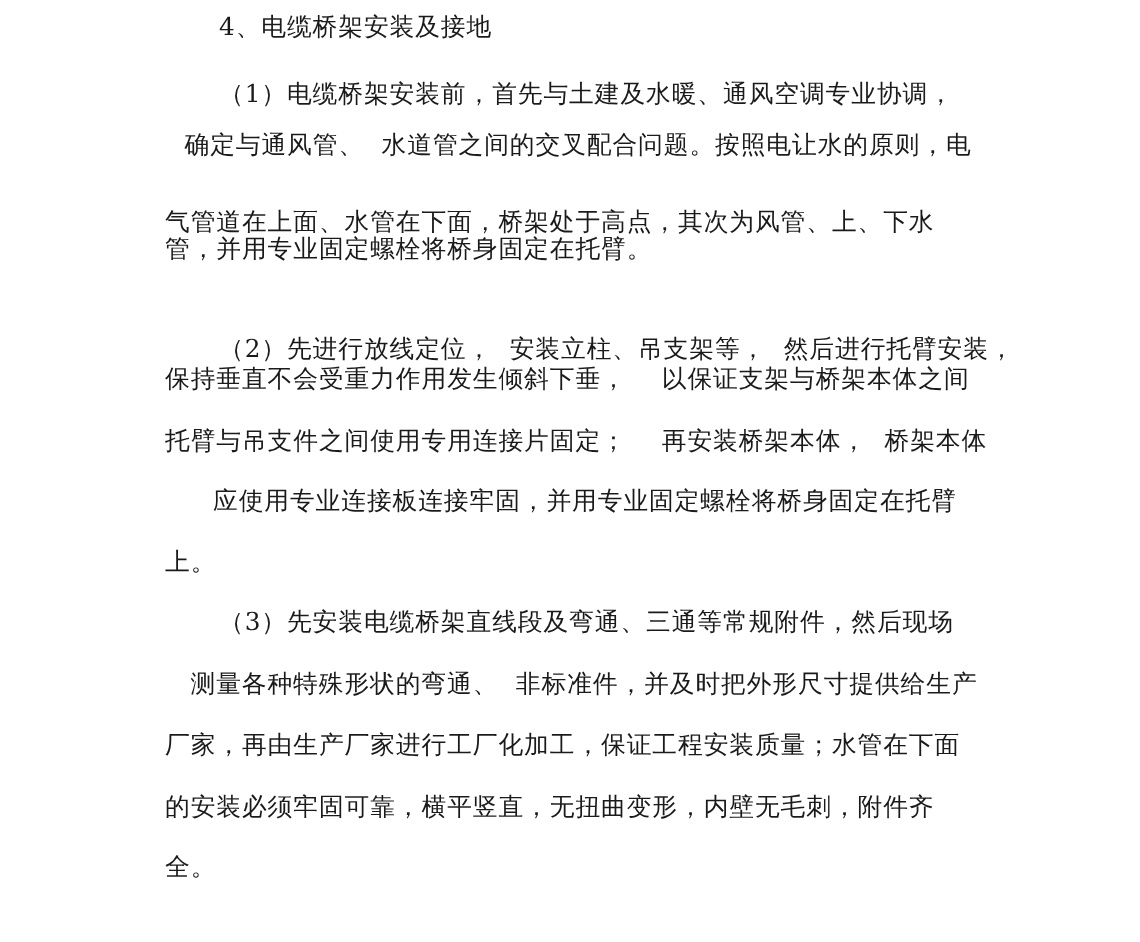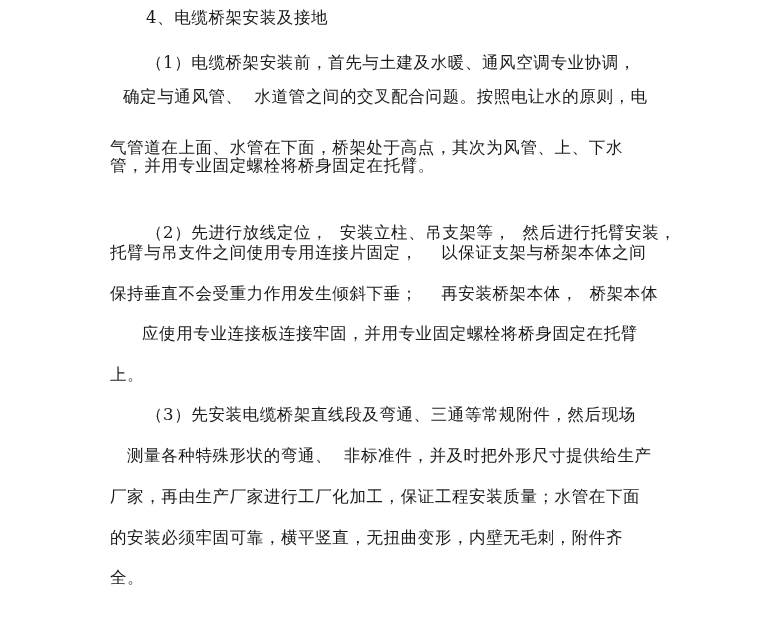--- a/index.html
+++ b/index.html
@@ -39,22 +39,22 @@
 
   <div>
     <div class="line indent" style="top:53px;">（1）电缆桥架安装前，首先与土建及水暖、通风空调专业协调，</div>
     <div class="line" style="top:87px;margin-left:13px;">确定与通风管、  水道管之间的交叉配合问题。按照电让水的原则，电</div>
     <div class="line" style="top:122px;margin-top:16px;">气管道在上面、水管在下面，桥架处于高点，其次为风管、上、下水</div>
     <div class="line" style="top:156px;">管，并用专业固定螺栓将桥身固定在托臂。</div>
   </div>
 
   <div>
     <div class="line indent" style="top:196px;margin-top:27px;">（2）先进行放线定位，  安装立柱、吊支架等，  然后进行托臂安装，</div>
-    <div class="line" style="top:243px;">托臂与吊支件之间使用专用连接片固定，    以保证支架与桥架本体之间</div>
-    <div class="line" style="top:284px;">保持垂直不会受重力作用发生倾斜下垂；    再安装桥架本体，  桥架本体</div>
+    <div class="line" style="top:243px;">保持垂直不会受重力作用发生倾斜下垂，    以保证支架与桥架本体之间</div>
+    <div class="line" style="top:284px;">托臂与吊支件之间使用专用连接片固定；    再安装桥架本体，  桥架本体</div>
     <div class="line" style="top:324px;margin-left:32px;">应使用专业连接板连接牢固，并用专业固定螺栓将桥身固定在托臂</div>
     <div class="line" style="top:365px;">上。</div>
   </div>
 
   <div>
     <div class="line indent" style="top:405px;">（3）先安装电缆桥架直线段及弯通、三通等常规附件，然后现场</div>
     <div class="line" style="top:446px;margin-left:17px;">测量各种特殊形状的弯通、  非标准件，并及时把外形尺寸提供给生产</div>
     <div class="line" style="top:487px;">厂家，再由生产厂家进行工厂化加工，保证工程安装质量；水管在下面</div>
     <div class="line" style="top:528px;text-align:center;">的安装必须牢固可靠，横平竖直，无扭曲变形，内壁无毛刺，附件齐</div>
     <div class="line" style="top:568px;">全。</div>

